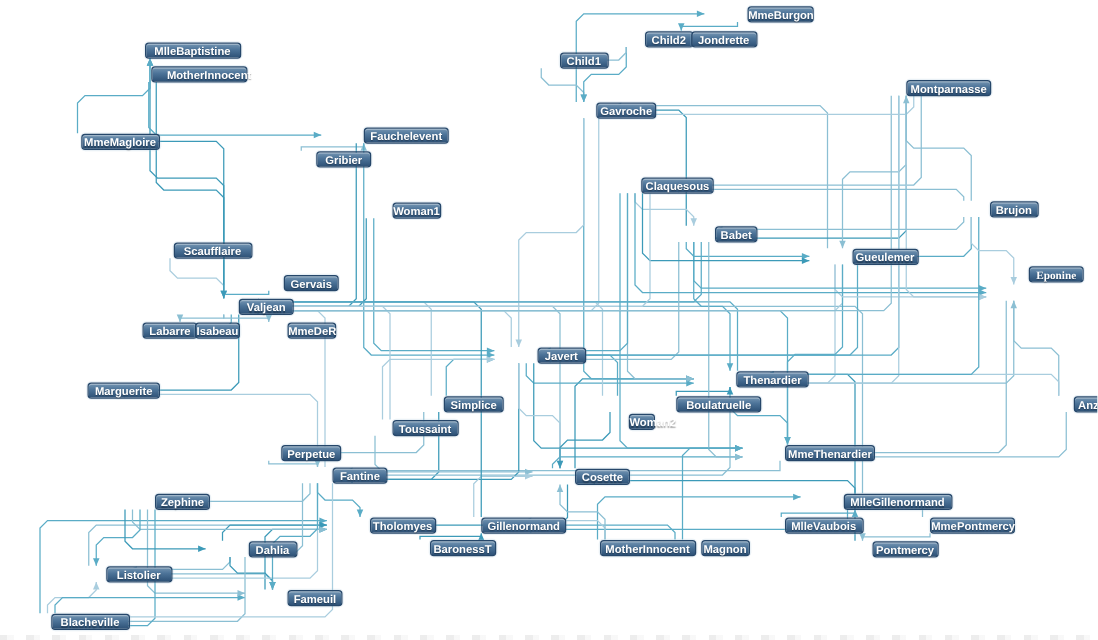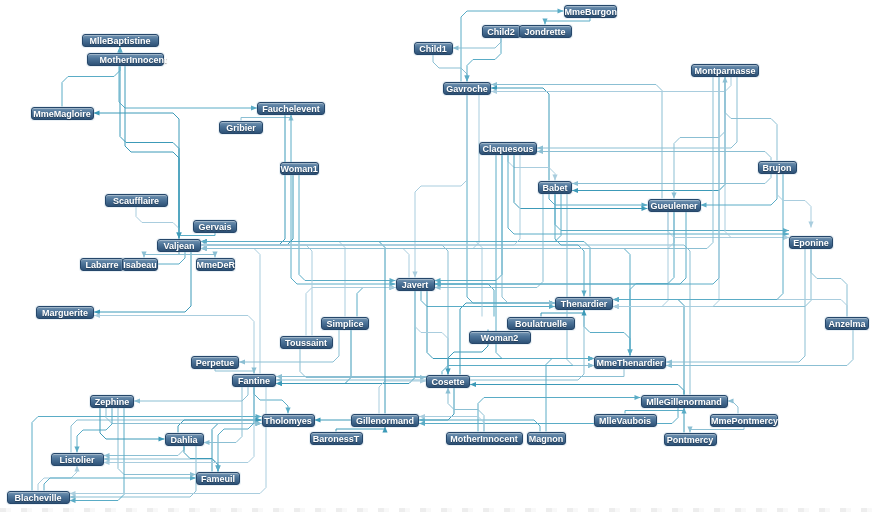--- a/index.html
+++ b/index.html
@@ -4,21 +4,21 @@
 <style>
   html,body{margin:0;padding:0;background:#ffffff;}
   .canvas{position:relative;width:878px;height:512px;background:#ffffff;overflow:hidden;
           font-family:"Liberation Sans",sans-serif;}
   svg.edge-layer{position:absolute;left:0;top:0;width:878px;height:512px;}
   .node{position:absolute;height:13px;line-height:11px;font-size:9px;font-weight:bold;color:#fff;
         text-align:center;white-space:nowrap;box-sizing:border-box;padding-top:1px;
         background:linear-gradient(180deg,#7495b2 0%,#4d7499 42%,#2e5277 100%);
         border:1px solid #26476a;border-radius:3px;
         box-shadow:inset 0 1px 0 rgba(255,255,255,.32), 0 0 0 1px rgba(170,200,220,.25);
-        text-shadow:0 1px 1px rgba(0,0,0,.35);cursor:default;}
+        text-shadow:0 1px 1px rgba(0,0,0,.35);cursor:default;margin-left:34px;}
   .bottom-strip{position:absolute;left:0;right:0;bottom:0;height:4px;opacity:.85;
         background:repeating-linear-gradient(90deg,#eaeaea 0 6px,#f7f7f7 6px 11px,transparent 11px 21px);}
 </style>
 </head>
 <body>
 
 <div class="canvas">
   <svg class="edge-layer" id="edge-layer" xmlns="http://www.w3.org/2000/svg" viewBox="0 0 878 512">
       <path d="M179,238.5 L179,148.5 L173,142.5 L126,142.5 L120,136.5 L120,46.5" stroke="#3c9ab8" fill="none" stroke-width="1"></path>
       <path d="M120,46.5 l-2.6,6 l5.2,0 Z" fill="#3c9ab8"></path>
@@ -288,29 +288,29 @@
       <div class="node" style="left: 30.5px; top: 106.5px; width: 63px;">MmeMagloire</div>
       <div class="node" style="left: 219px; top: 120.5px; width: 44px;">Gribier</div>
       <div class="node" style="left: 479px; top: 141.5px; width: 58px;">Claquesous</div>
       <div class="node" style="left: 279.5px; top: 161.5px; width: 39px;">Woman1</div>
       <div class="node" style="left: 757.5px; top: 160.5px; width: 39px;">Brujon</div>
       <div class="node" style="left: 538px; top: 180.5px; width: 34px;">Babet</div>
       <div class="node" style="left: 104.5px; top: 193.5px; width: 63px;">Scaufflaire</div>
       <div class="node" style="left: 647.5px; top: 198.5px; width: 53px;">Gueulemer</div>
       <div class="node" style="left: 193px; top: 219.5px; width: 44px;">Gervais</div>
       <div class="node" style="left: 157px; top: 238.5px; width: 44px;">Valjean</div>
-      <div class="node" style="left: 789px; top: 236px; width: 44px;">Eponine</div>
+      <div class="node" style="left: 789px; top: 213px; width: 44px; font-family: Liberation Serif, serif;">Eponine</div>
       <div class="node" style="left: 80px; top: 257.5px; width: 44px;">Labarre</div>
       <div class="node" style="left: 122px; top: 257.5px; width: 36px;">Isabeau</div>
       <div class="node" style="left: 195.5px; top: 257.5px; width: 39px;">MmeDeR</div>
       <div class="node" style="left: 395.5px; top: 277.5px; width: 39px;">Javert</div>
       <div class="node" style="left: 555px; top: 296.5px; width: 58px;">Thenardier</div>
       <div class="node" style="left: 36px; top: 305.5px; width: 58px;">Marguerite</div>
       <div class="node" style="left: 321px; top: 316.5px; width: 48px;">Simplice</div>
-      <div class="node" style="left: 468.5px; top: 331px; width: 62px;">Woman2</div>
+      <div class="node" style="left: 468.5px; top: 331px; width: 21px;">Woman2</div>
       <div class="node" style="left: 507px; top: 316.5px; width: 68px;">Boulatruelle</div>
       <div class="node" style="left: 825px; top: 316.5px; width: 44px;">Anzelma</div>
       <div class="node" style="left: 279.5px; top: 335.5px; width: 53px;">Toussaint</div>
       <div class="node" style="left: 191px; top: 355.5px; width: 48px;">Perpetue</div>
       <div class="node" style="left: 594px; top: 355.5px; width: 72px;">MmeThenardier</div>
       <div class="node" style="left: 232px; top: 373.5px; width: 44px;">Fantine</div>
       <div class="node" style="left: 426px; top: 374.5px; width: 44px;">Cosette</div>
       <div class="node" style="left: 90px; top: 394.5px; width: 44px;">Zephine</div>
       <div class="node" style="left: 640.5px; top: 394.5px; width: 87px;">MlleGillenormand</div>
       <div class="node" style="left: 261.5px; top: 413.5px; width: 53px;">Tholomyes</div>

